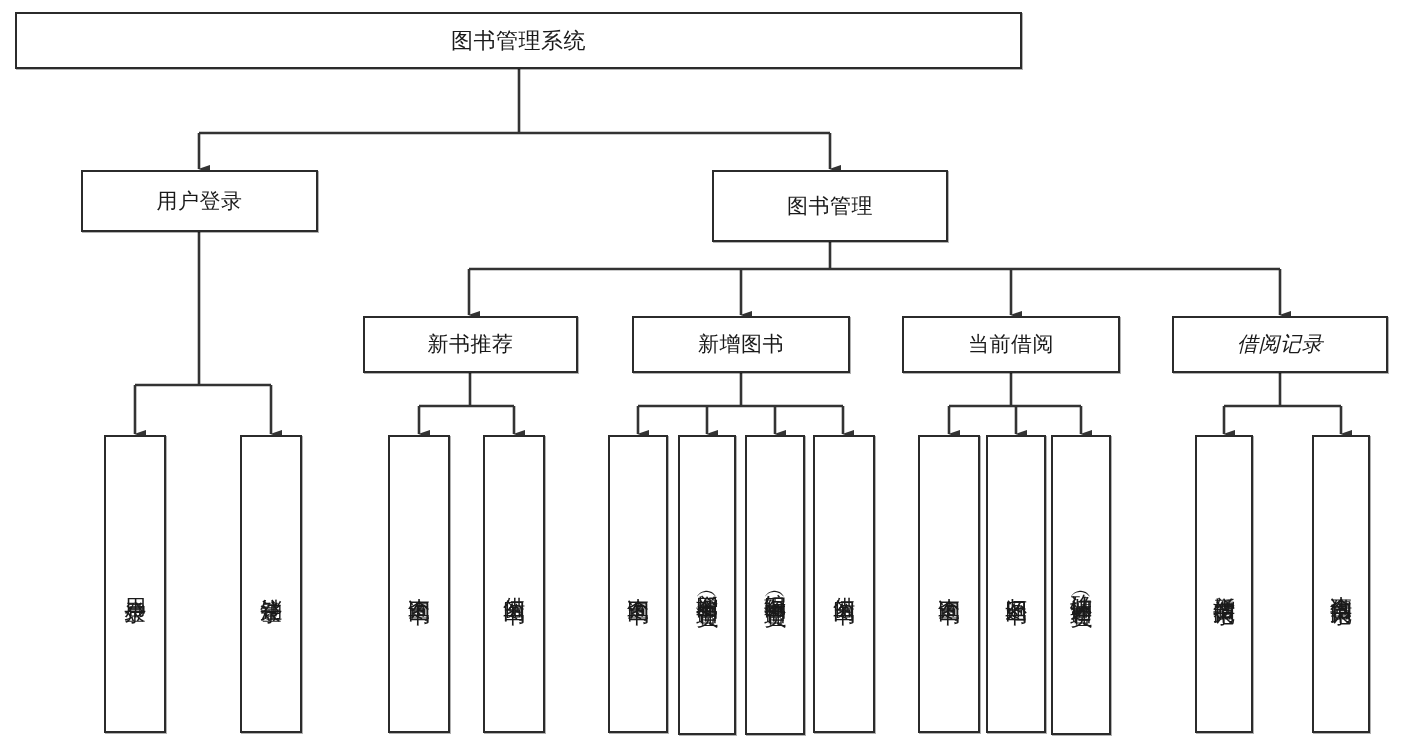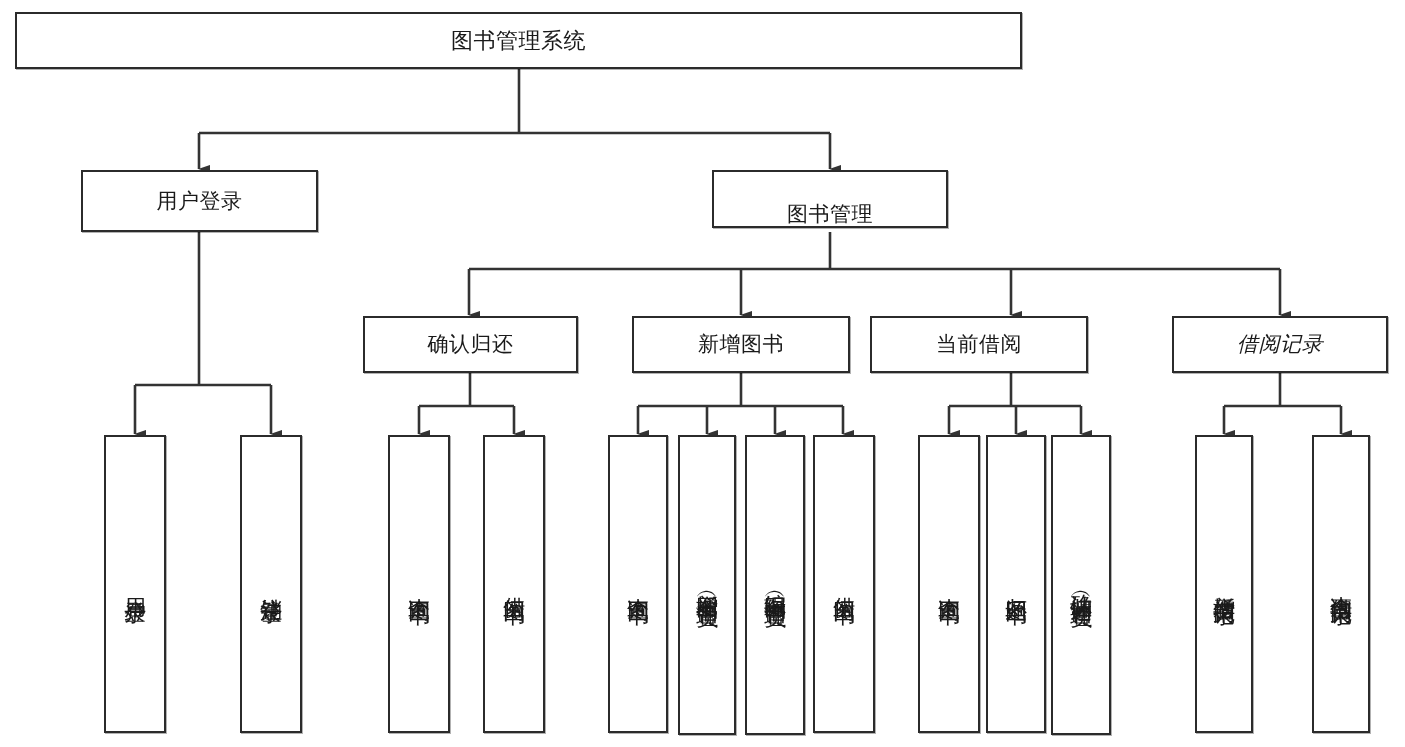--- a/index.html
+++ b/index.html
@@ -110,30 +110,30 @@
       </g>
   </svg>
 
   <div id="nodes-layer">
       <div class="node root" style="left: 15px; top: 12px; width: 1007px; height: 57px;">
         <span class="label">图书管理系统</span>
       </div>
       <div class="node" style="left: 81px; top: 170px; width: 237px; height: 62px;">
         <span class="label">用户登录</span>
       </div>
-      <div class="node" style="left: 712px; top: 170px; width: 236px; height: 58px; align-items: flex-end;">
+      <div class="node" style="left: 712px; top: 170px; width: 236px; height: 72px;">
         <span class="label">图书管理</span>
       </div>
       <div class="node" style="left: 363px; top: 316px; width: 215px; height: 57px;">
-        <span class="label">确认归还</span>
+        <span class="label">新书推荐</span>
       </div>
       <div class="node" style="left: 632px; top: 316px; width: 218px; height: 57px;">
         <span class="label">新增图书</span>
       </div>
-      <div class="node" style="left: 870px; top: 316px; width: 218px; height: 57px;">
+      <div class="node" style="left: 902px; top: 316px; width: 218px; height: 57px;">
         <span class="label">当前借阅</span>
       </div>
       <div class="node" style="left: 1172px; top: 316px; width: 216px; height: 57px; font-style: italic;">
         <span class="label">借阅记录</span>
       </div>
       <div class="node vertical" style="left: 104px; top: 435px; width: 62px; height: 298px;">
         <span class="label">用户登录</span>
       </div>
       <div class="node vertical" style="left: 240px; top: 435px; width: 62px; height: 298px;">
         <span class="label">注销登录</span>

